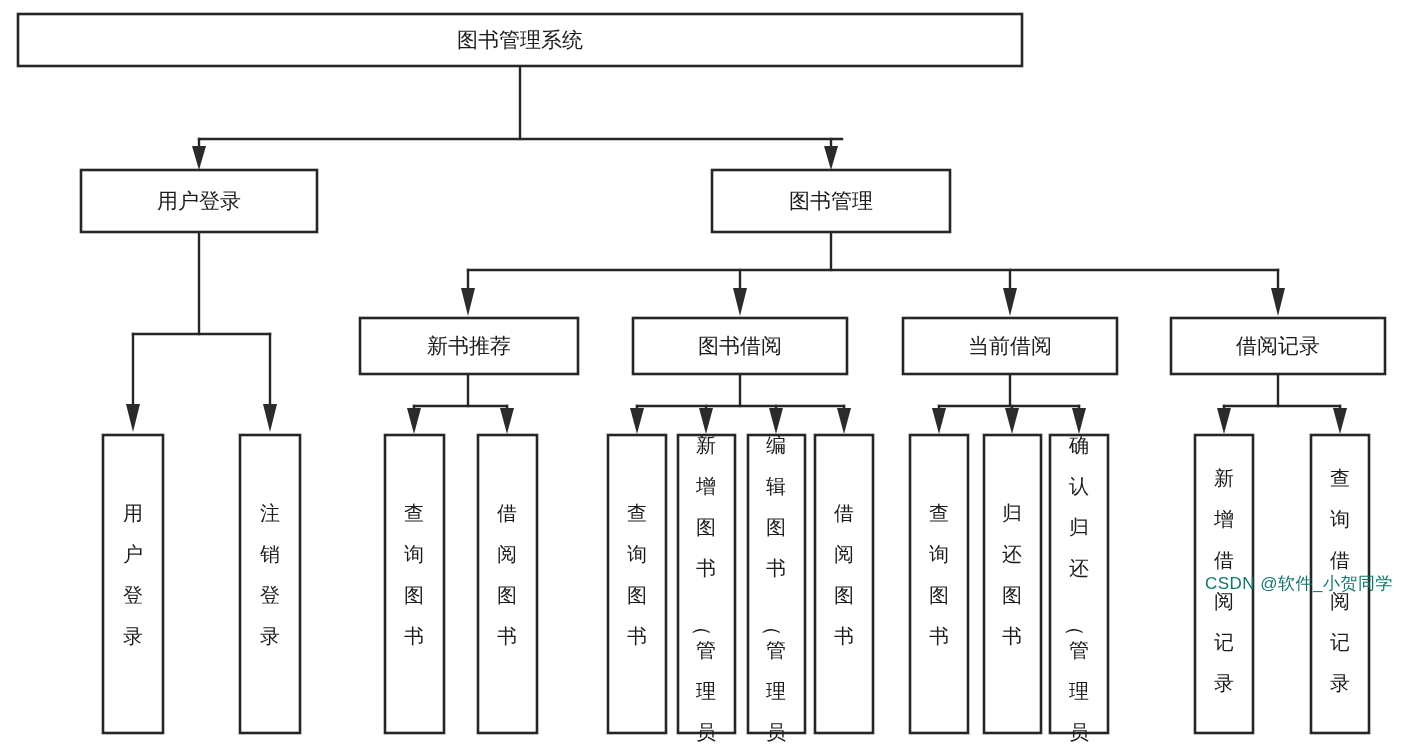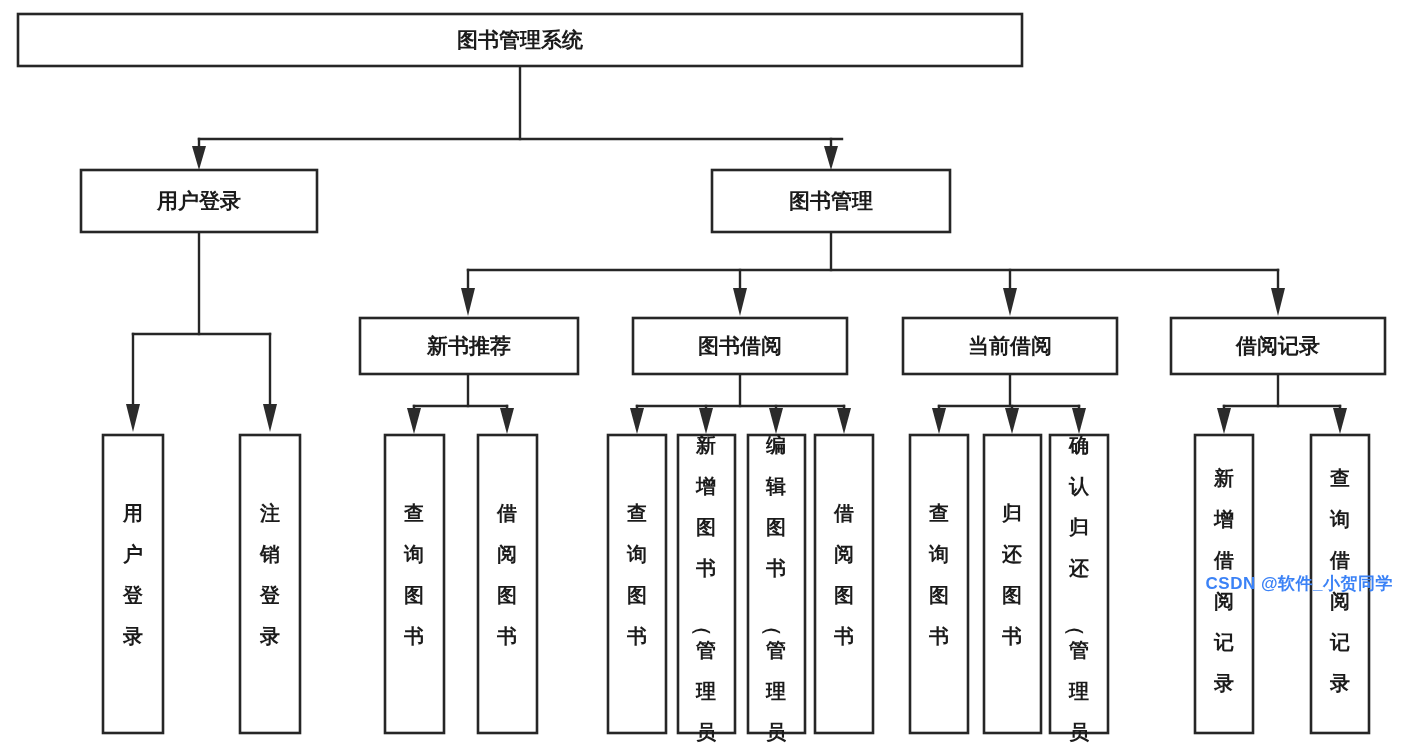--- a/index.html
+++ b/index.html
@@ -11,21 +11,20 @@
     width: 1405px;
     height: 747px;
     font-family: "Liberation Sans", "DejaVu Sans", sans-serif;
     overflow: hidden;
     position: relative;
   }
   #diagram-root {
     position: relative;
     width: 1405px;
     height: 601px;
-    font-weight: bold;
   }
   svg#tree-svg {
     position: absolute;
     left: 0;
     top: 0;
     width: 1405px;
     height: 747px;
     display: block;
   }
   .node-box {
@@ -55,21 +54,21 @@
     font-size: 20px;
     fill: #1b1b1b;
     text-anchor: middle;
   }
   .watermark-text {
     position: absolute;
     right: 12px;
     bottom: 6px;
     font-family: "Liberation Sans", "DejaVu Sans", sans-serif;
     font-size: 17px;
-    color: #3b82f6;
+    color: #0f766e;
     white-space: nowrap;
     letter-spacing: 0.5px;
     pointer-events: none;
   }
 </style>
 </head>
 <body>
 
 <div id="diagram-root">
 

